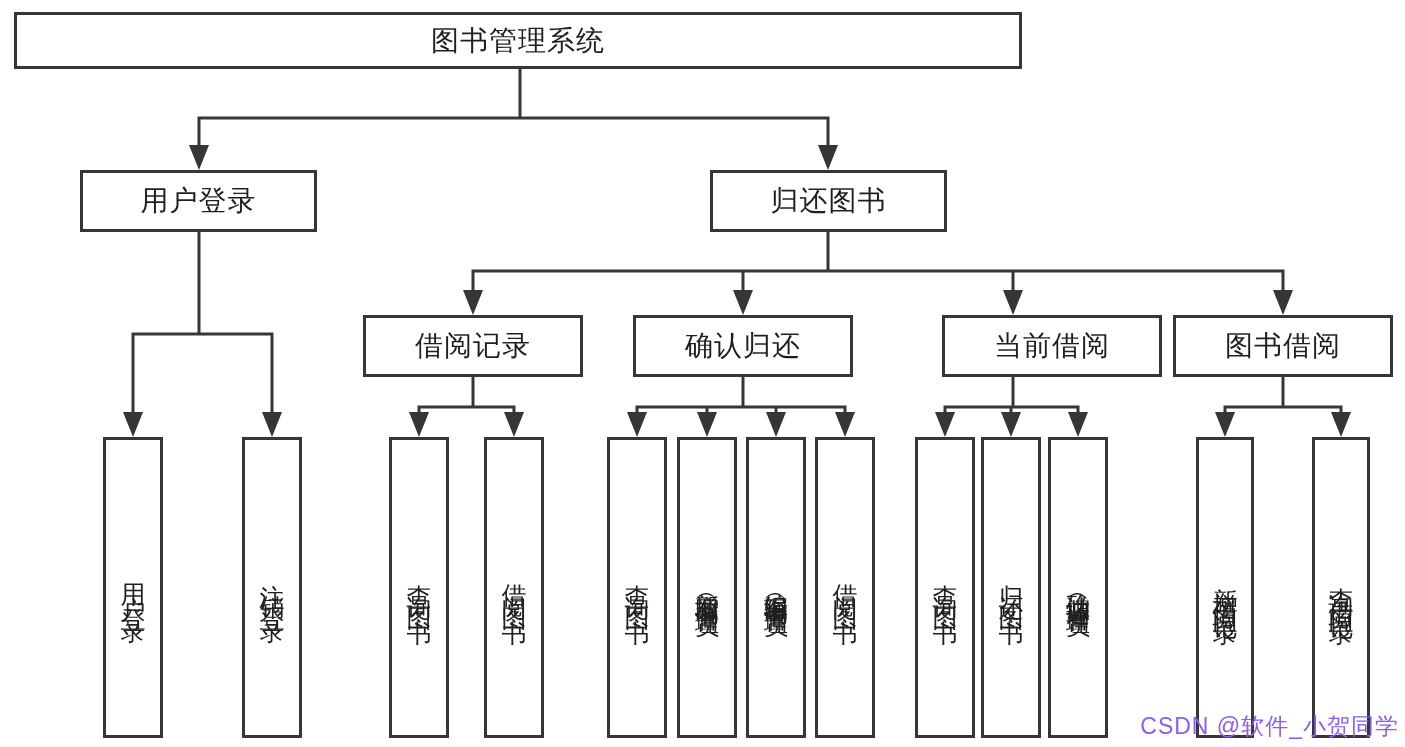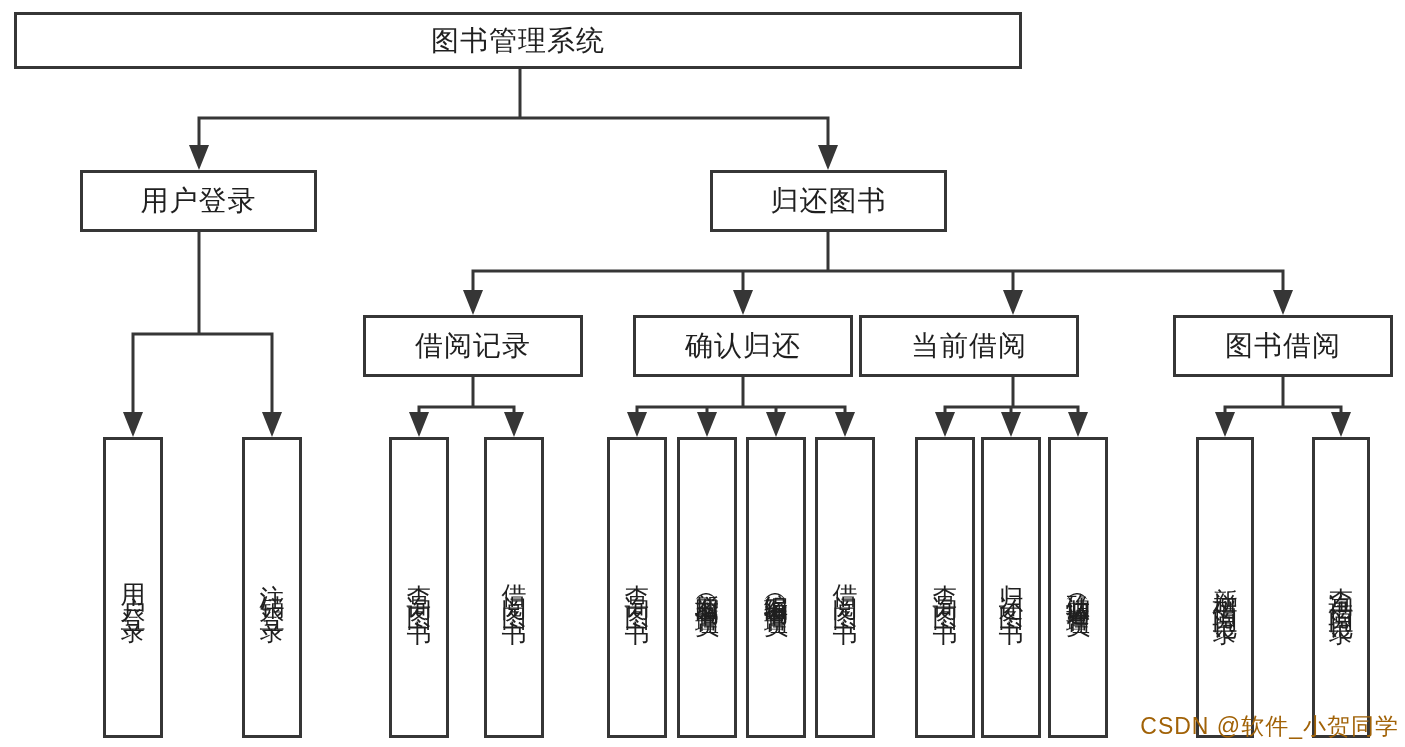--- a/index.html
+++ b/index.html
@@ -37,21 +37,21 @@
     color:#1f1f1f;
   }
   .box.v span.len6{letter-spacing:7px;}
   .box.v span.len9{letter-spacing:3px;font-size:24px;}
   .watermark{
     position:absolute;
     right:6px;
     bottom:5px;
     z-index:5;
     font-size:23px;
-    color:#a16207;
+    color:#8b5cf6;
     letter-spacing:1px;
     white-space:nowrap;
   }
   .connector{stroke:#363636;stroke-width:3;fill:none;}
   .arrow{fill:#363636;stroke:none;}
 </style>
 </head>
 <body>
 
 <div class="canvas">
@@ -116,21 +116,21 @@
   <div class="box h" style="left:710px;top:170px;width:237px;height:62px">
     <span>归还图书</span>
   </div>
 
   <div class="box h" style="left:363px;top:315px;width:220px;height:62px">
     <span>借阅记录</span>
   </div>
   <div class="box h" style="left:633px;top:315px;width:220px;height:62px">
     <span>确认归还</span>
   </div>
-  <div class="box h" style="left:859px;top:315px;width:220px;height:62px">
+  <div class="box h" style="left:942px;top:315px;width:220px;height:62px">
     <span>当前借阅</span>
   </div>
   <div class="box h" style="left:1173px;top:315px;width:220px;height:62px">
     <span>图书借阅</span>
   </div>
 
   <div class="box v" style="left:103px;top:437px;width:60px;height:301px">
     <span>用户登录</span>
   </div>
   <div class="box v" style="left:242px;top:437px;width:60px;height:301px">

